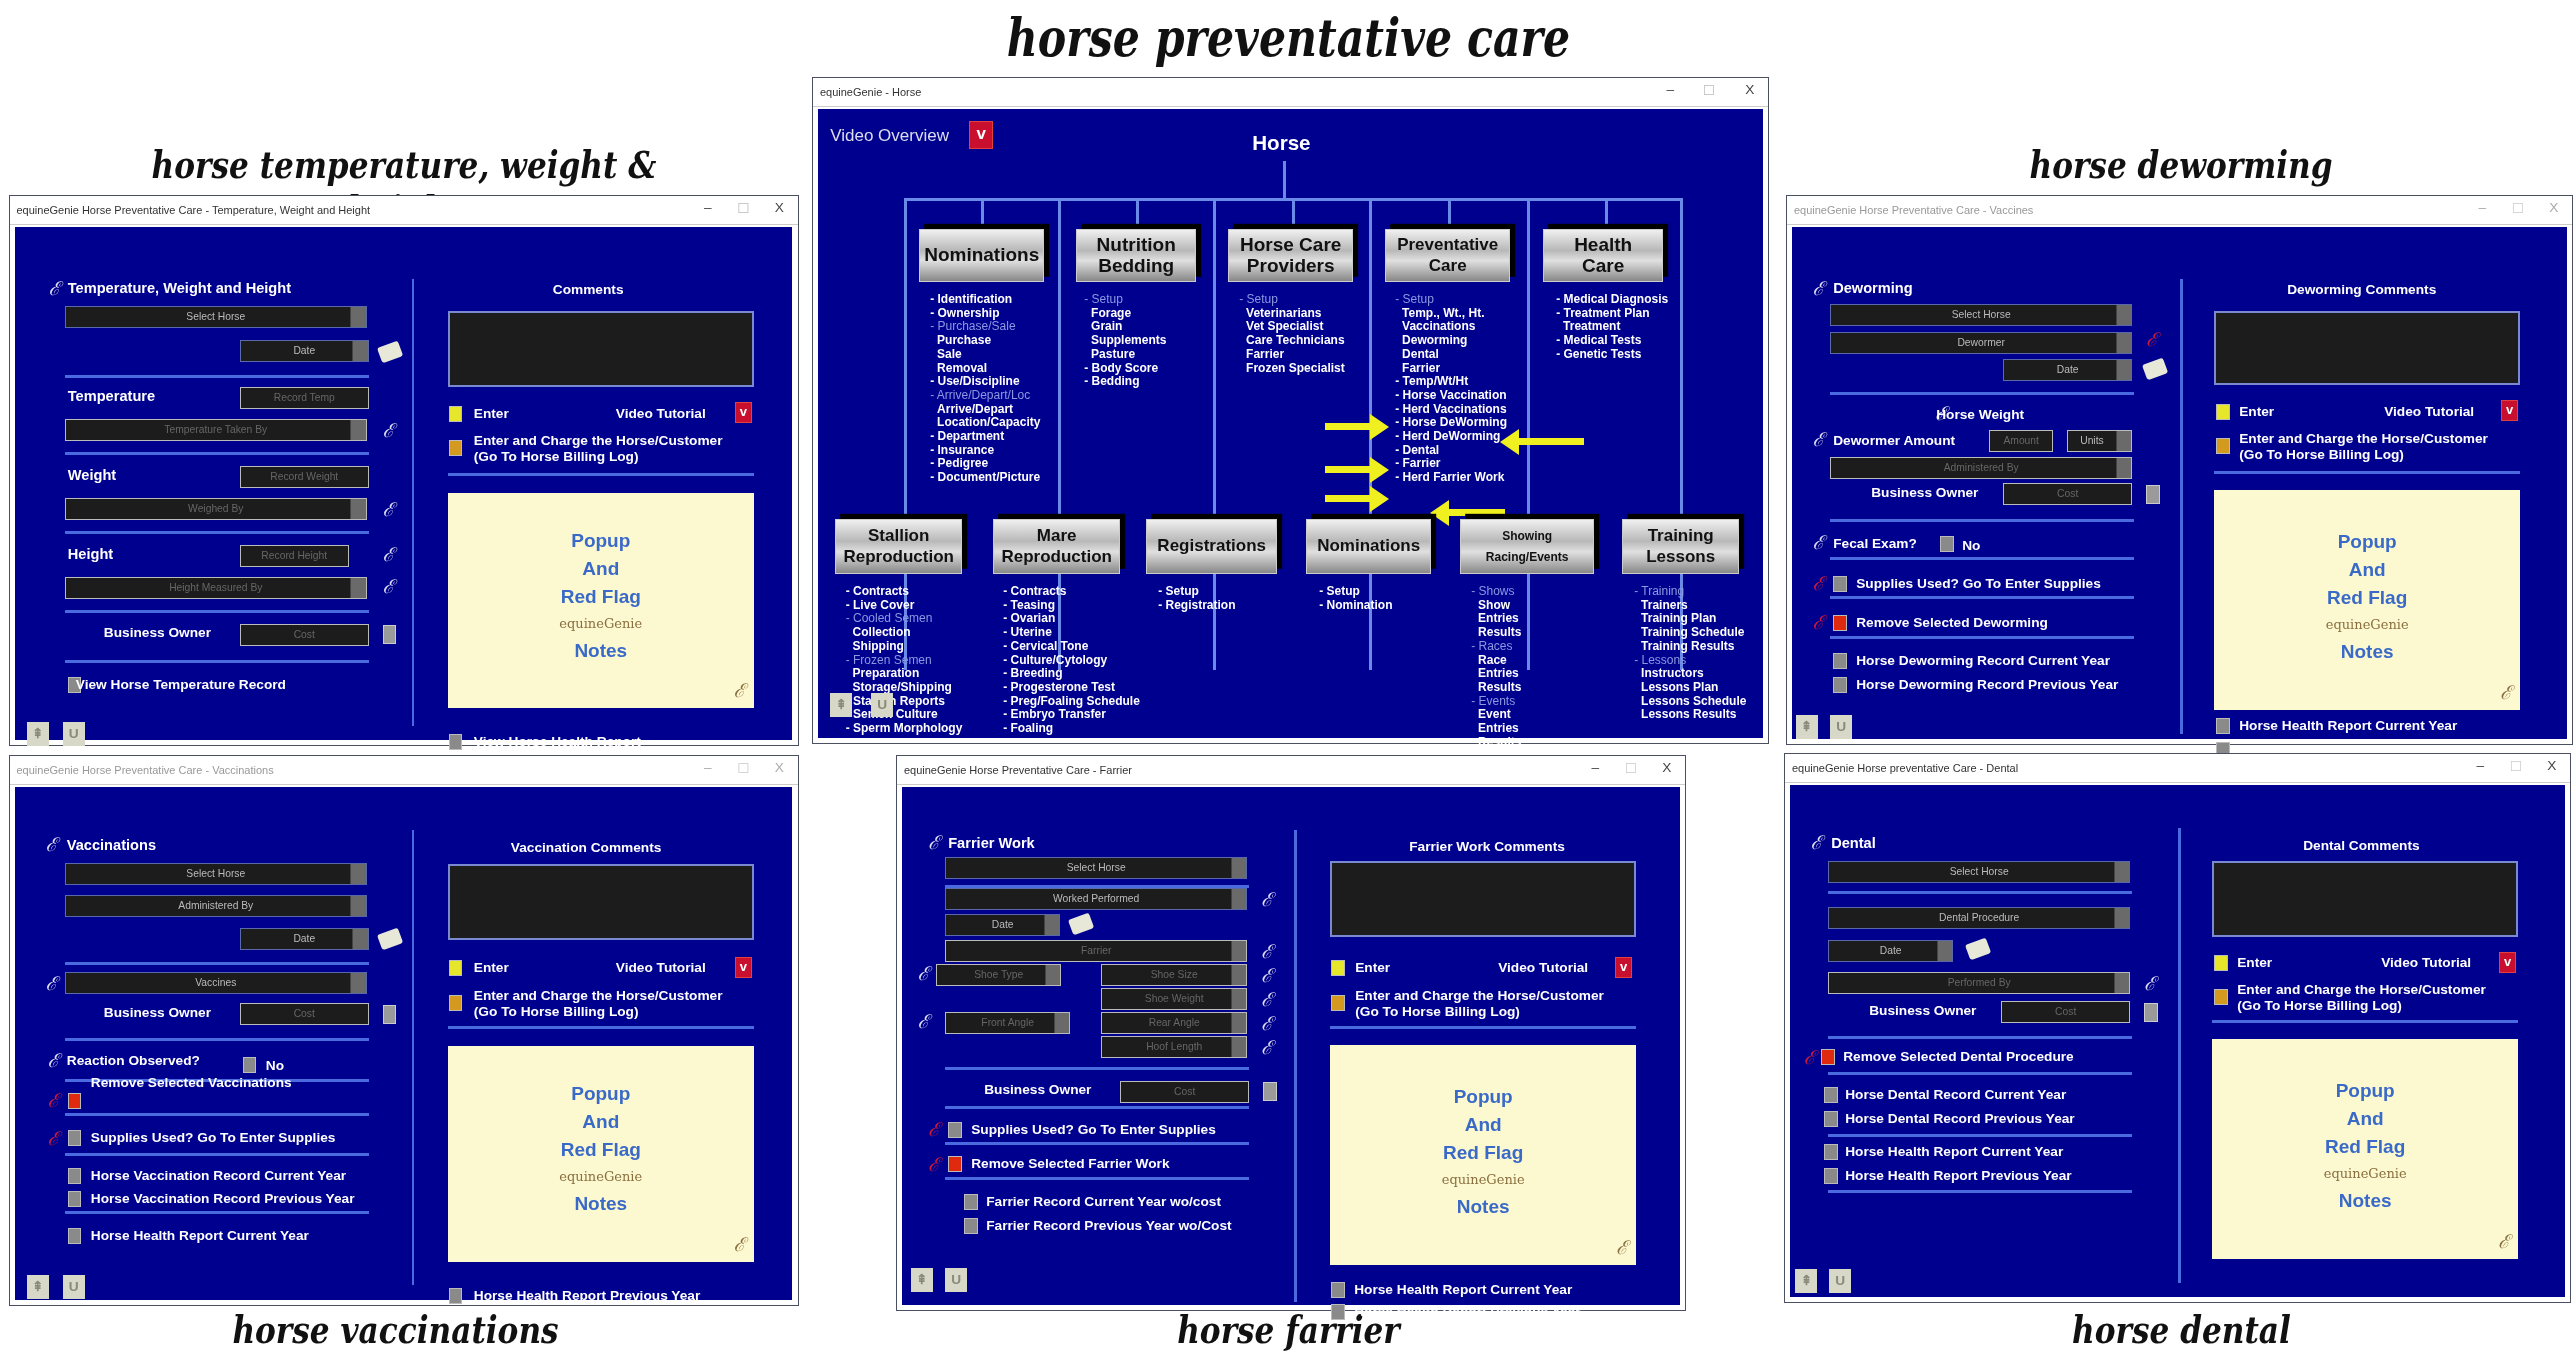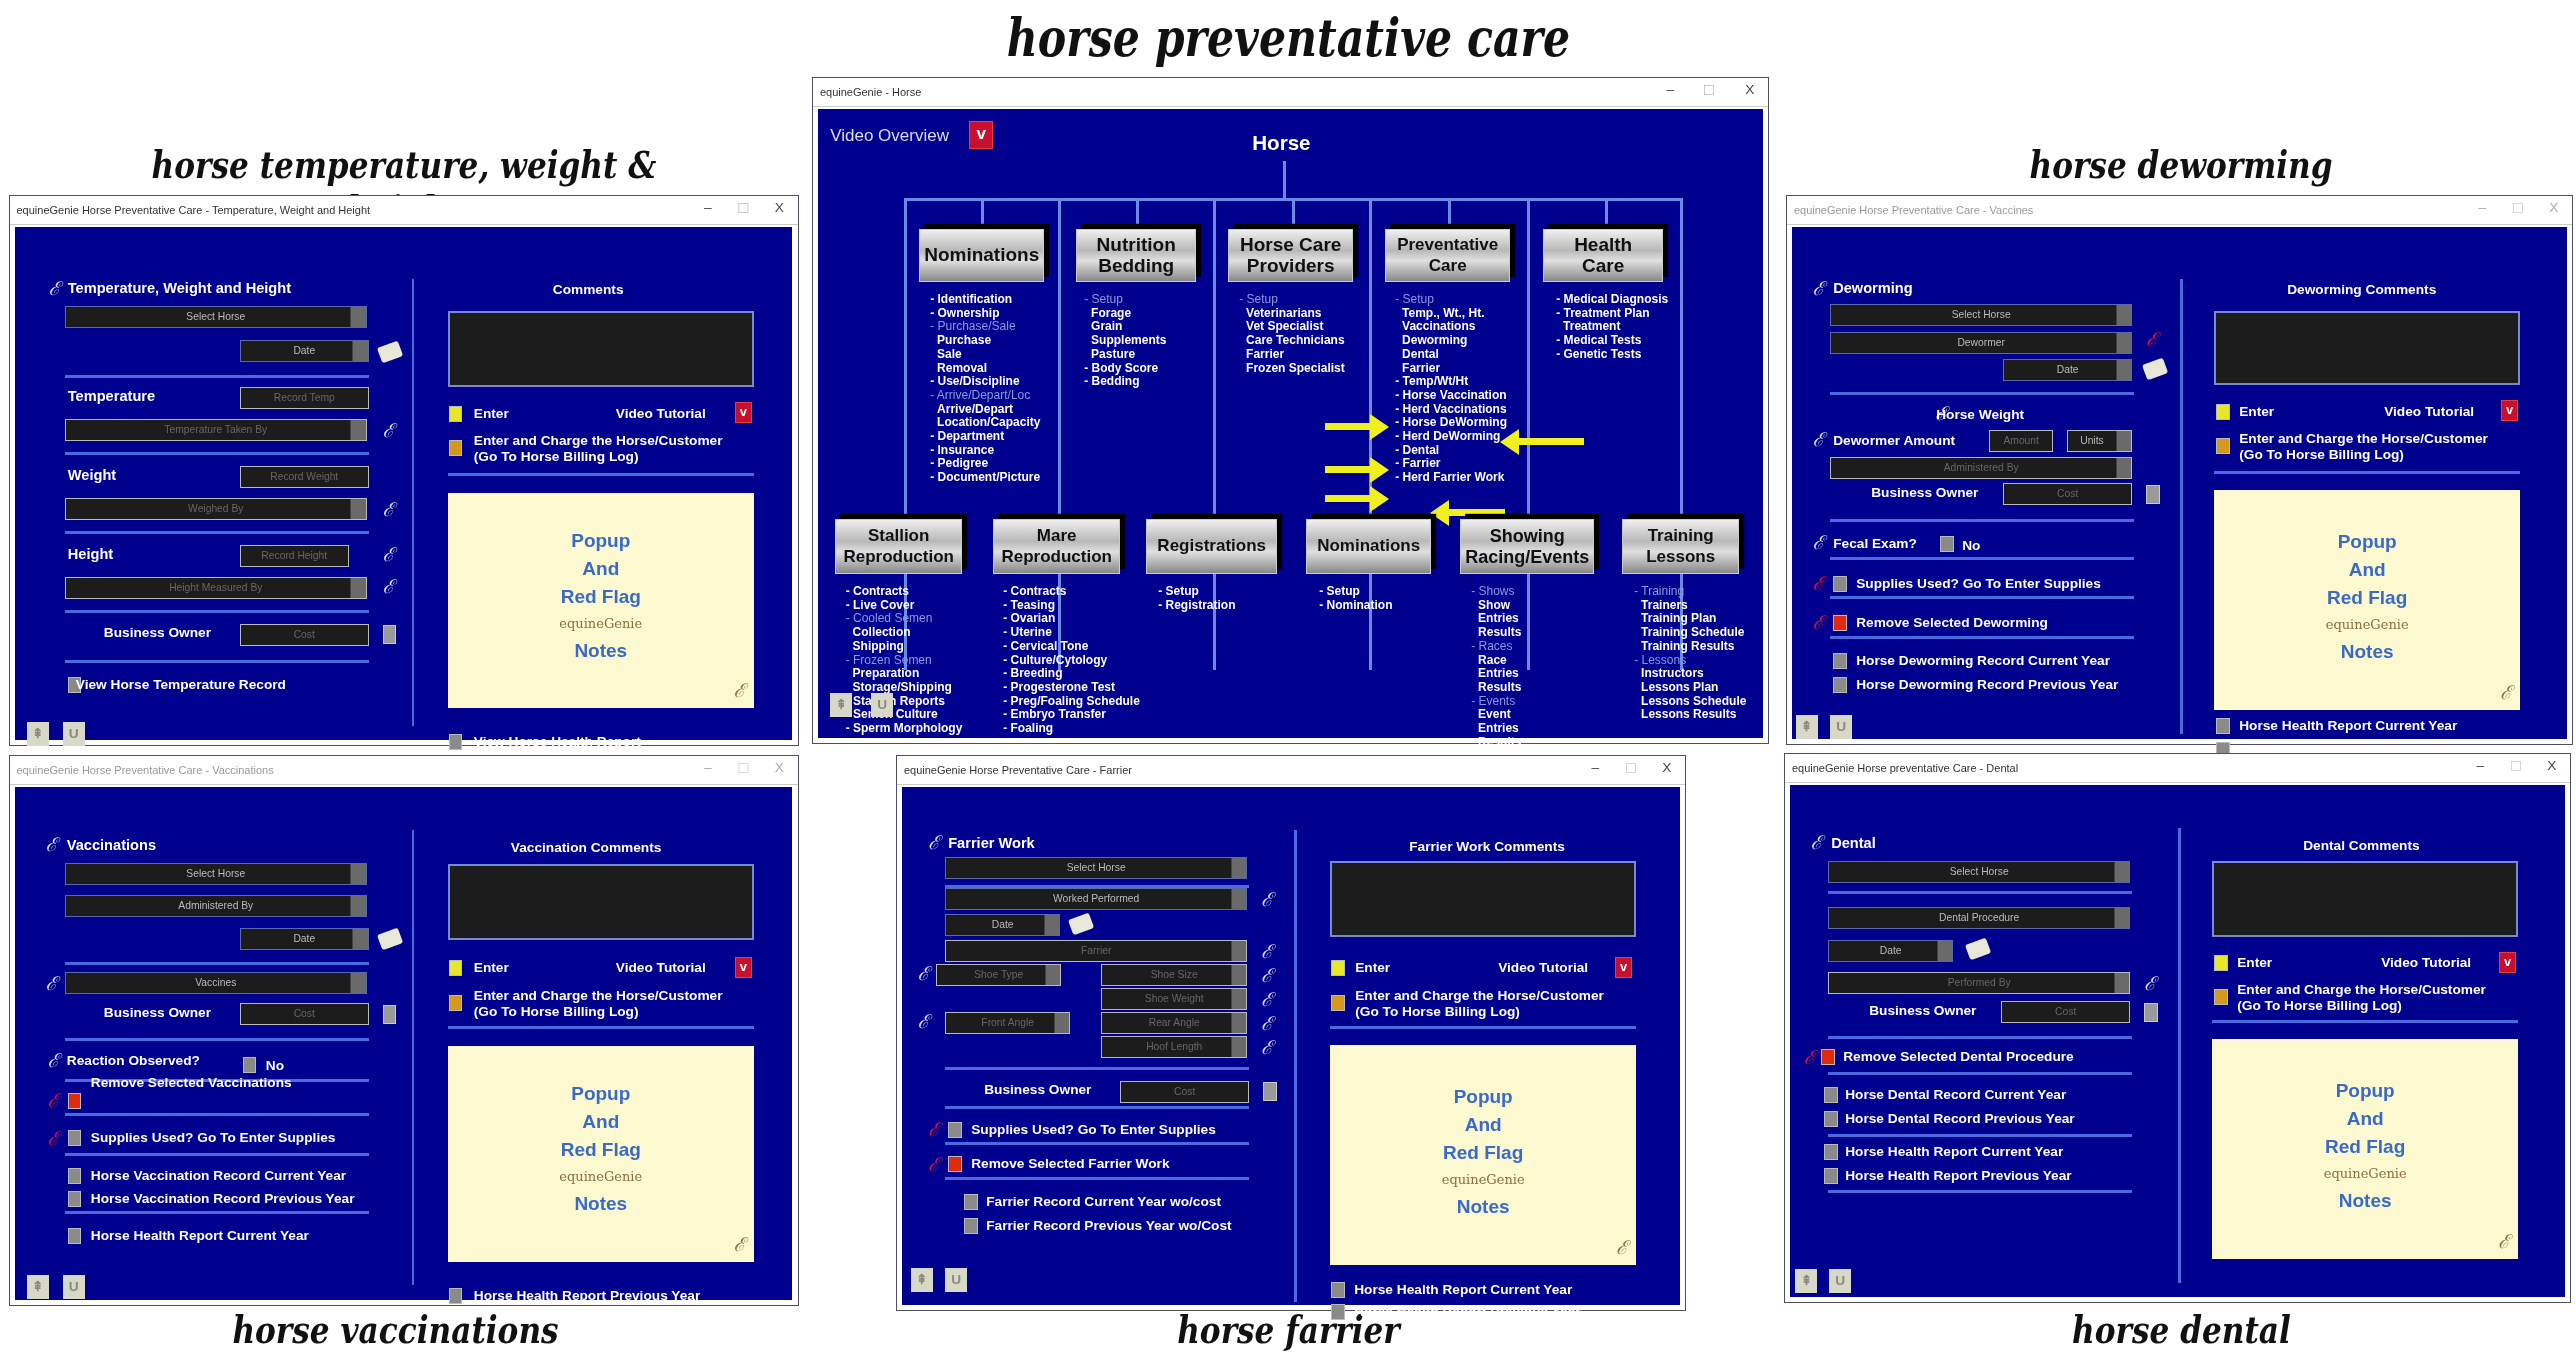--- a/index.html
+++ b/index.html
@@ -165,21 +165,21 @@
       </div>
     <div class="tbox" style="left:175px;top:410px;width:127px;height:55px;font-size:17px">
         <span style="display:block;width:125px">Mare Reproduction</span>
       </div>
     <div class="tbox" style="left:328px;top:410px;width:131px;height:55px;font-size:17px">
         <span>Registrations</span>
       </div>
     <div class="tbox" style="left:488px;top:410px;width:125px;height:55px;font-size:17px">
         <span>Nominations</span>
       </div>
-    <div class="tbox" style="left:642px;top:410px;width:134px;height:55px;font-size:18px">
+    <div class="tbox" style="left:642px;top:410px;width:134px;height:55px;font-size:12px">
         <span style="display:block;width:129px">Showing Racing/Events</span>
       </div>
     <div class="tbox" style="left:804px;top:410px;width:117px;height:55px;font-size:17px">
         <span style="display:block;width:77px">Training Lessons</span>
       </div>
 
     <div class="tlist" style="left:27.5px;top:476px">
         <span class="it">- Contracts</span>
         <span class="it">- Live Cover</span>
         <span class="it g">- Cooled Semen</span>

